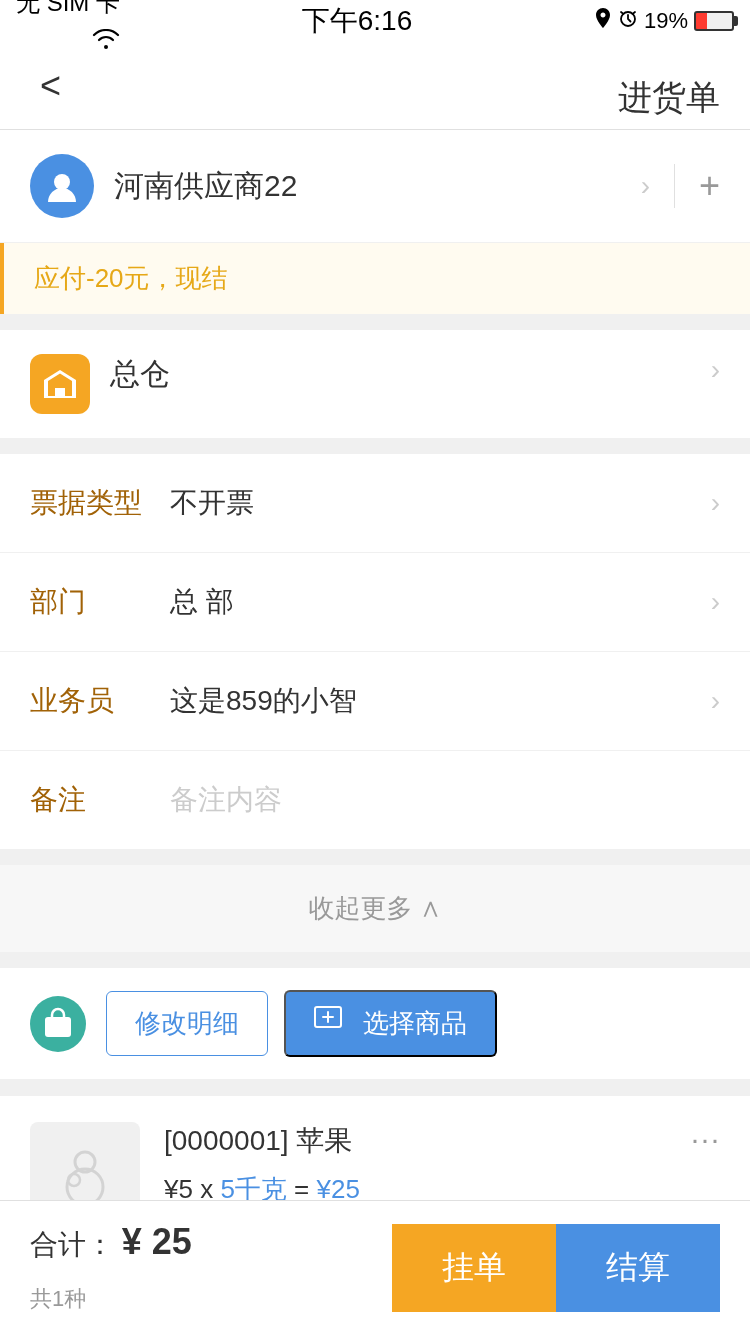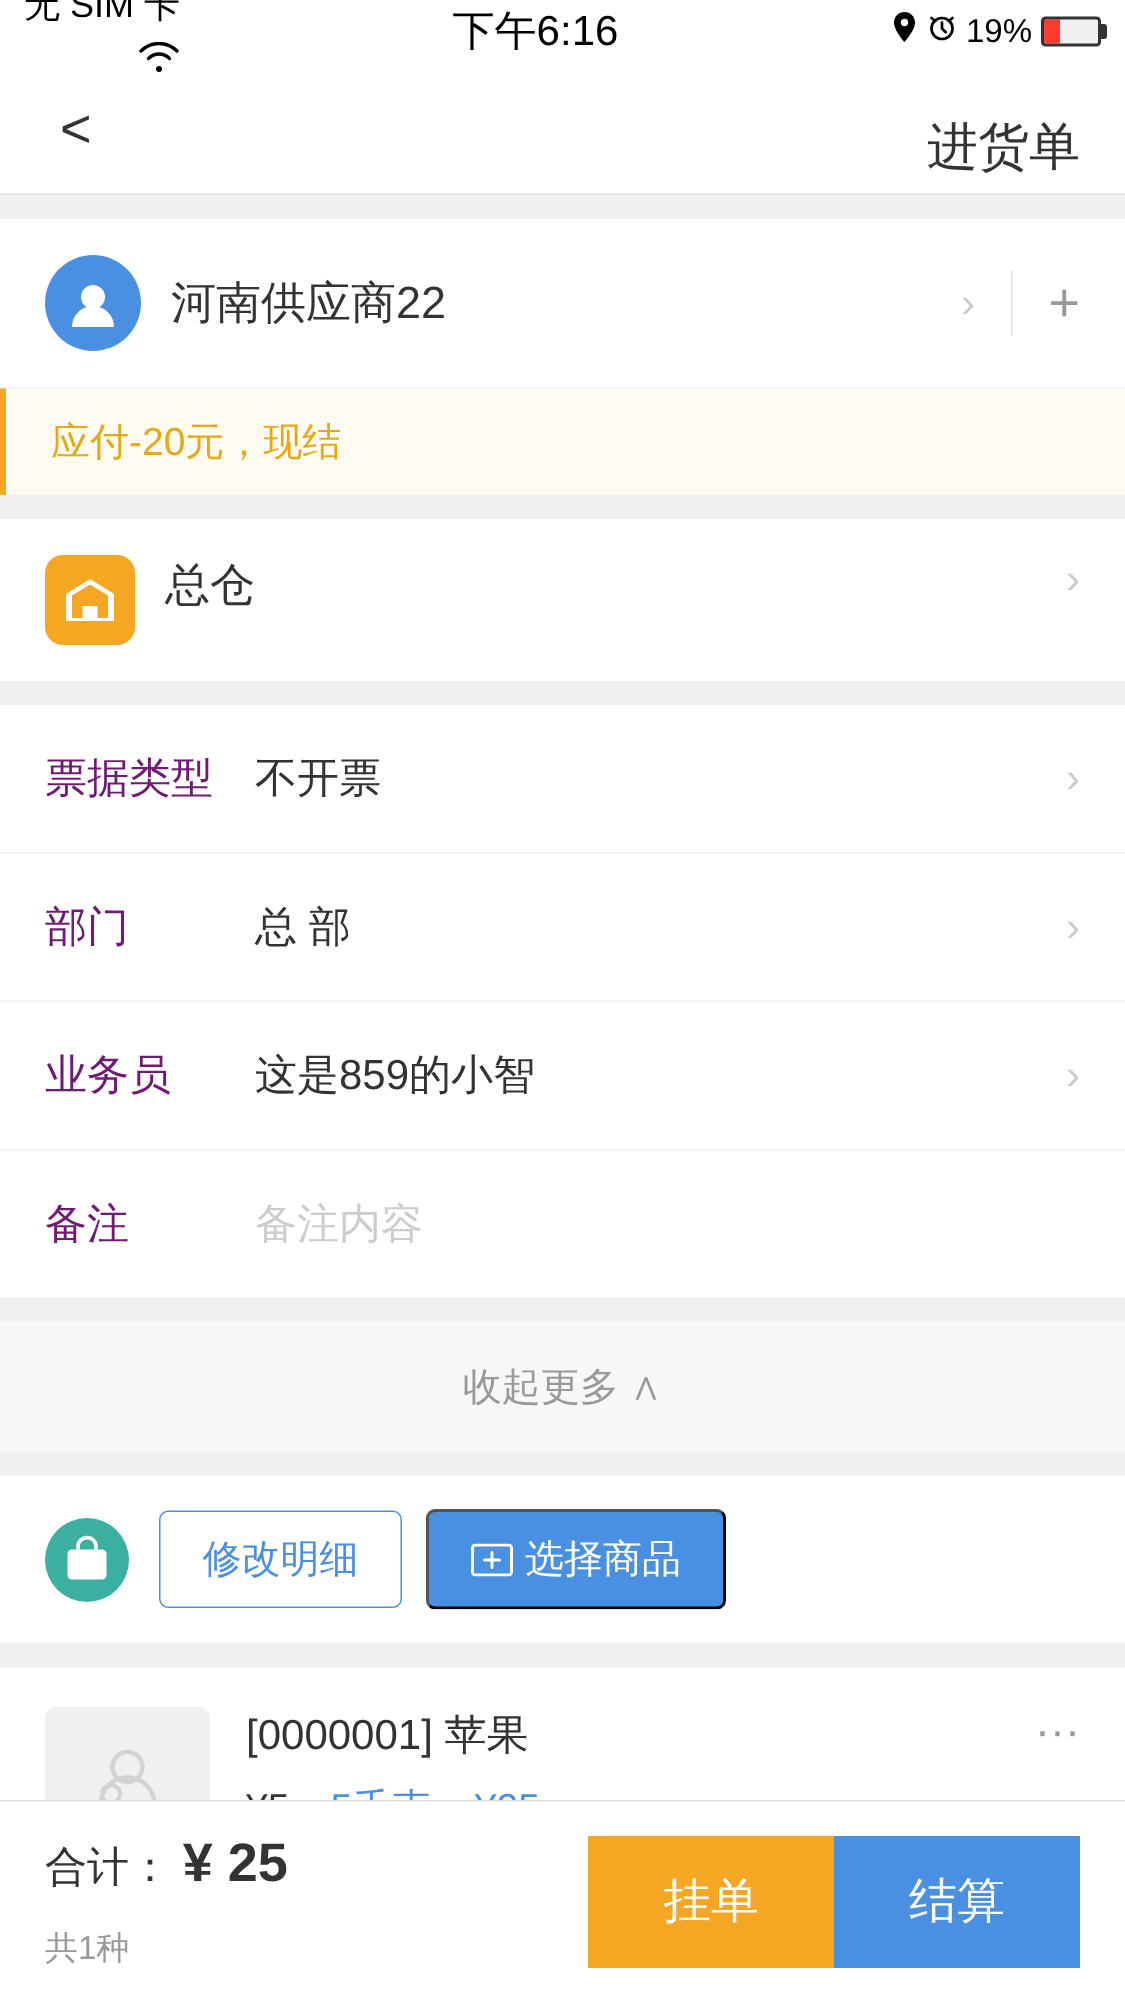--- a/index.html
+++ b/index.html
@@ -153,21 +153,21 @@
     .form-row {
       display: flex;
       align-items: center;
       padding: 30px;
       border-bottom: 1px solid #f0f0f0;
       min-height: 90px;
     }
     .form-row:last-child { border-bottom: none; }
     .form-label {
       font-size: 28px;
-      color: #701a75;
+      color: #a16207;
       width: 120px;
       flex-shrink: 0;
     }
     .form-value {
       flex: 1;
       font-size: 28px;
       color: #333;
       padding-left: 20px;
     }
     .form-placeholder {
@@ -221,21 +221,21 @@
       cursor: pointer;
       margin-right: 16px;
     }
     .btn-primary {
       background: #4a90e2;
       color: #fff;
       padding: 14px 28px;
       border-radius: 6px;
       font-size: 26px;
       cursor: pointer;
-      display: flex; align-items: center; gap: 8px;
+      display: flex; gap: 21px;
     }
 
     
     .product-item {
       background: #fff;
       display: flex;
       align-items: flex-start;
       padding: 26px 30px;
       margin-bottom: 16px;
     }
@@ -335,21 +335,21 @@
   </div>
 </div>
 
 <div class="nav-bar">
   <span class="nav-back">&lt;</span>
   <span class="nav-title">进货单</span>
 </div>
 
 <div class="content">
 
-  <div class="card" style="margin-top:16px;">
+  <div class="card" style="">
     <div class="supplier-row">
       <div class="supplier-avatar">
         <svg width="36" height="36" viewBox="0 0 36 36">
             <circle cx="18" cy="14" r="8" fill="#fff"></circle>
             <path d="M4 34c0-7.7 6.3-14 14-14s14 6.3 14 14" fill="#fff"></path>
           </svg>
       </div>
       <span class="supplier-name">河南供应商22</span>
       <span class="chevron">›</span>
       <div class="divider-v"></div>

